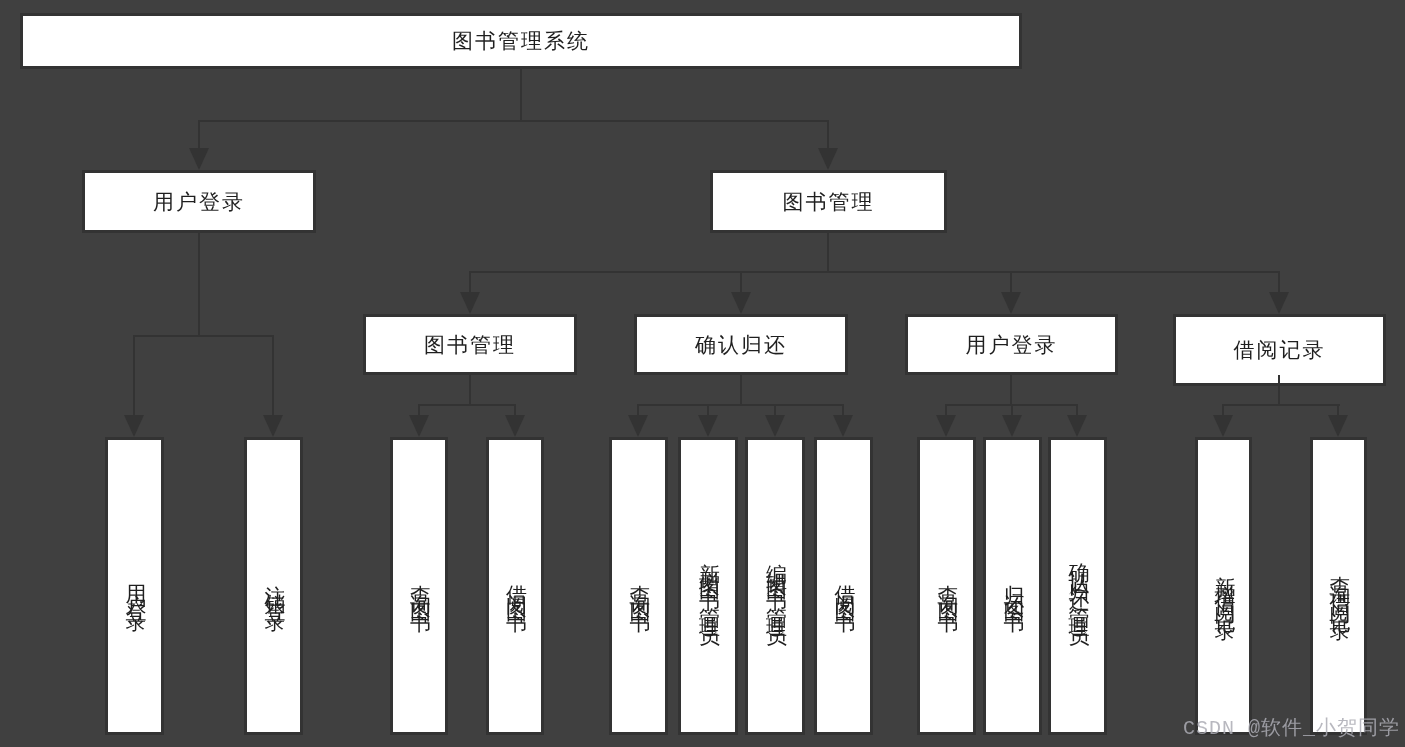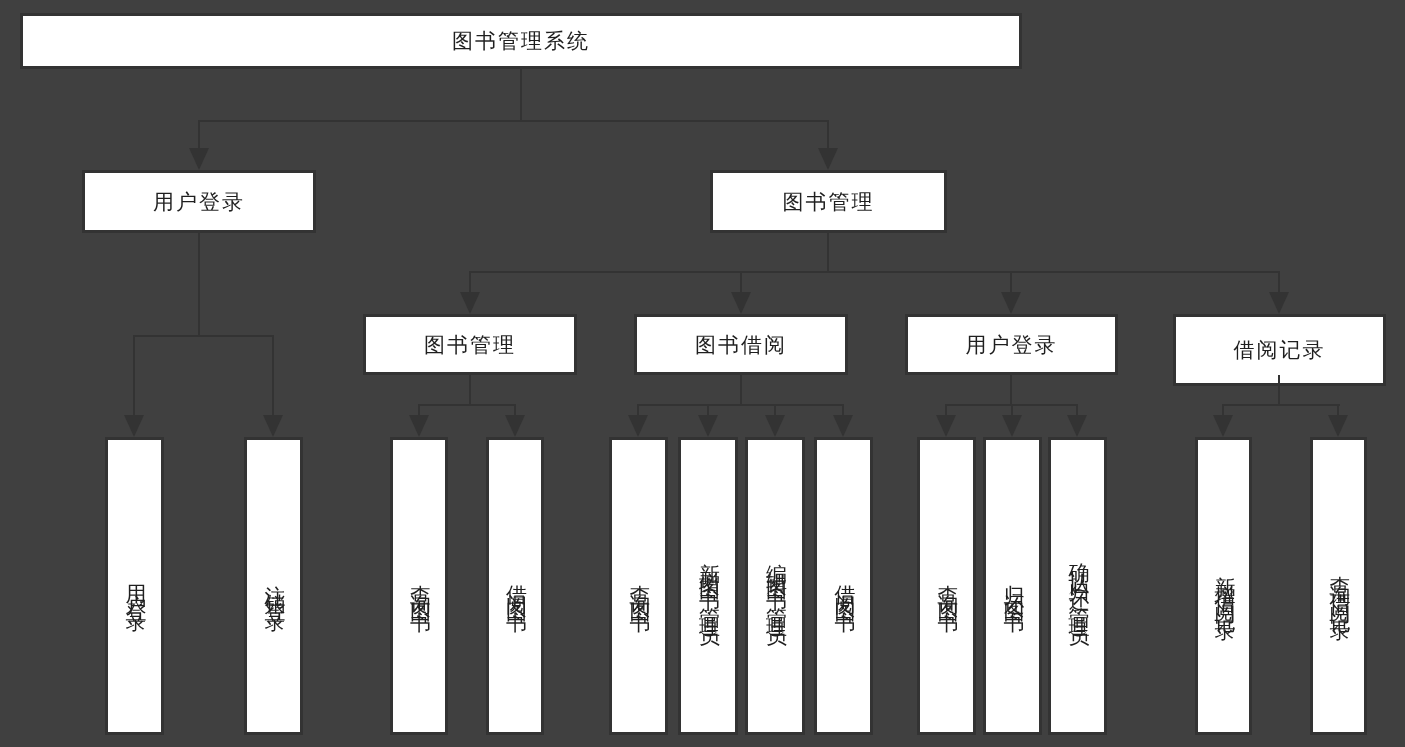--- a/index.html
+++ b/index.html
@@ -90,21 +90,21 @@
   <i class="arr" style="left:731px; top:292px;"></i>
   <i class="vl" style="left:1010px; top:271px; height:23px;"></i>
   <i class="arr" style="left:1001px; top:292px;"></i>
   <i class="vl" style="left:1278px; top:271px; height:23px;"></i>
   <i class="arr" style="left:1269px; top:292px;"></i>
 
   <div class="box" style="left:363px; top:314px; width:214px; height:61px;">
     <span>图书管理</span>
   </div>
   <div class="box" style="left:634px; top:314px; width:214px; height:61px;">
-    <span>图书借阅</span>
+    <span>确认归还</span>
   </div>
   <div class="box" style="left:905px; top:314px; width:213px; height:61px;">
     <span>用户登录</span>
   </div>
   <div class="box" style="left:1173px; top:314px; width:213px; height:72px;">
     <span>借阅记录</span>
   </div>
 
   <i class="vl" style="left:469px; top:375px; height:31px;"></i>
   <i class="hl" style="left:418px; top:404px; width:98px;"></i>
@@ -177,14 +177,15 @@
     <span>确认归还（管理员）</span>
   </div>
 
   <div class="box leaf" style="left:1195px; top:437px; width:57px; height:298px;">
     <span>新增借阅记录</span>
   </div>
   <div class="box leaf" style="left:1310px; top:437px; width:57px; height:298px;">
     <span>查询借阅记录</span>
   </div>
 
+  <div class="watermark">CSDN @软件_小贺同学</div>
 
 </div>
 
 </body></html>

